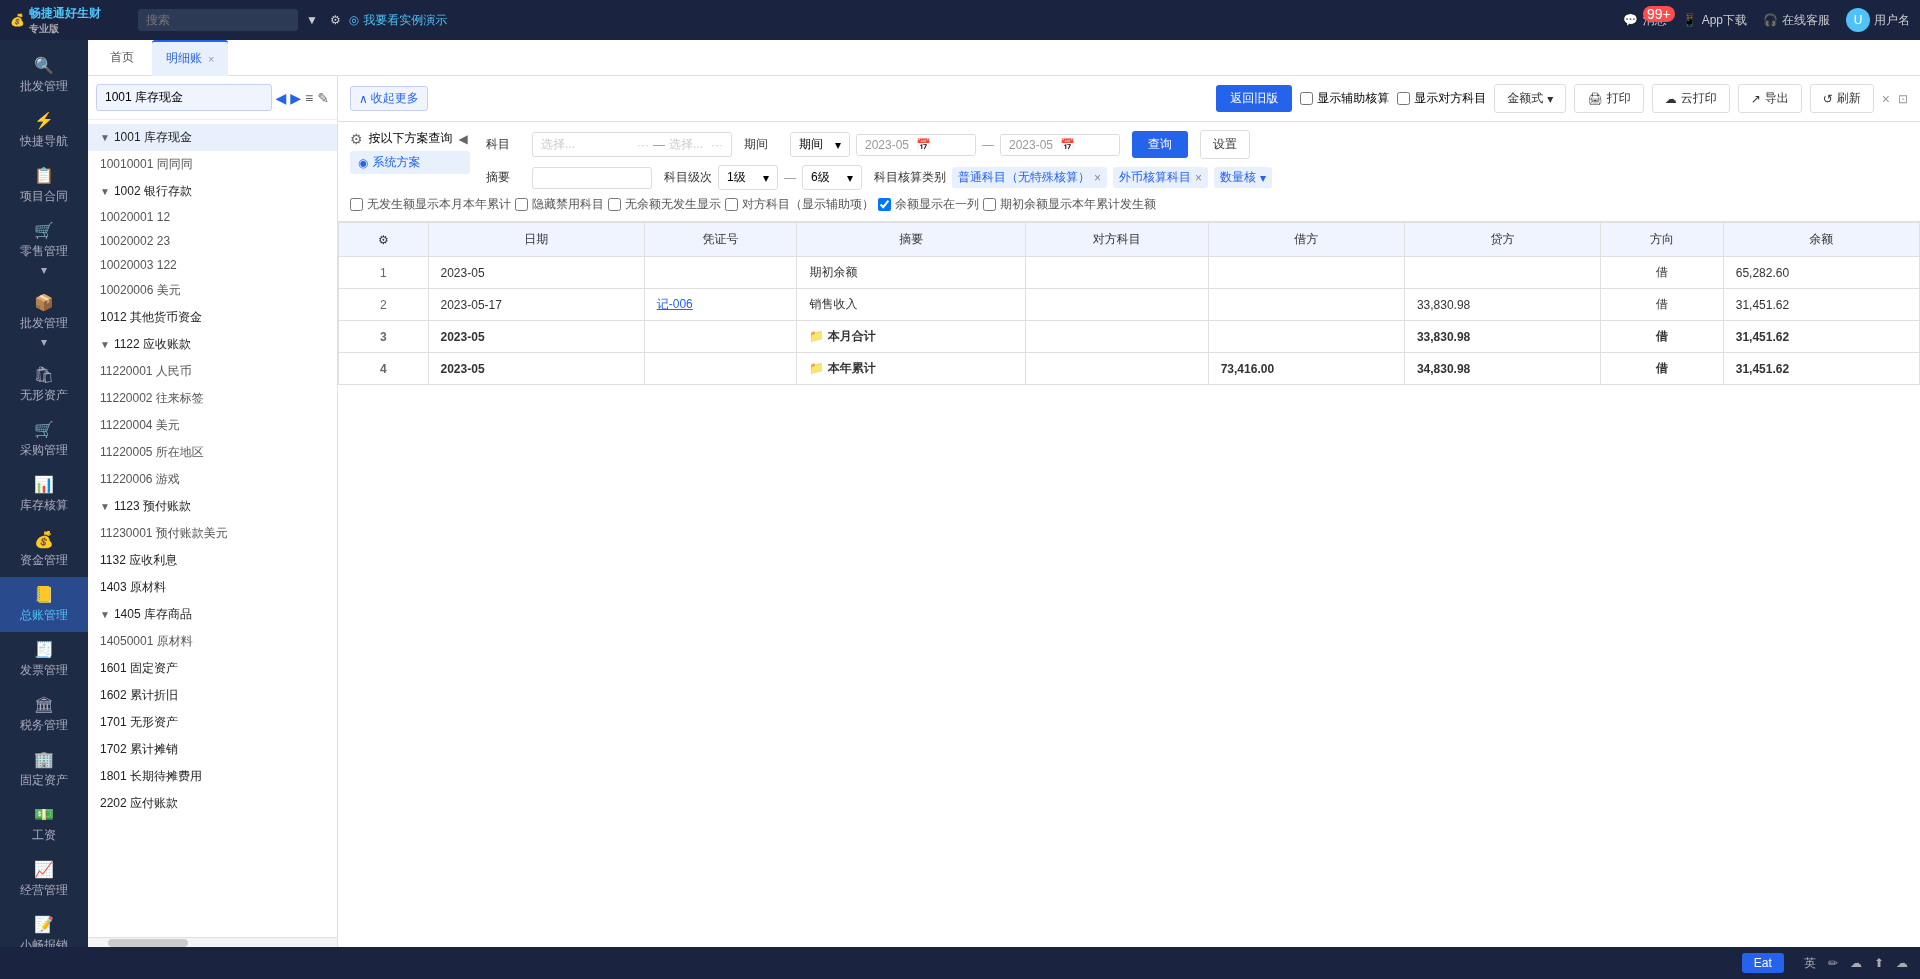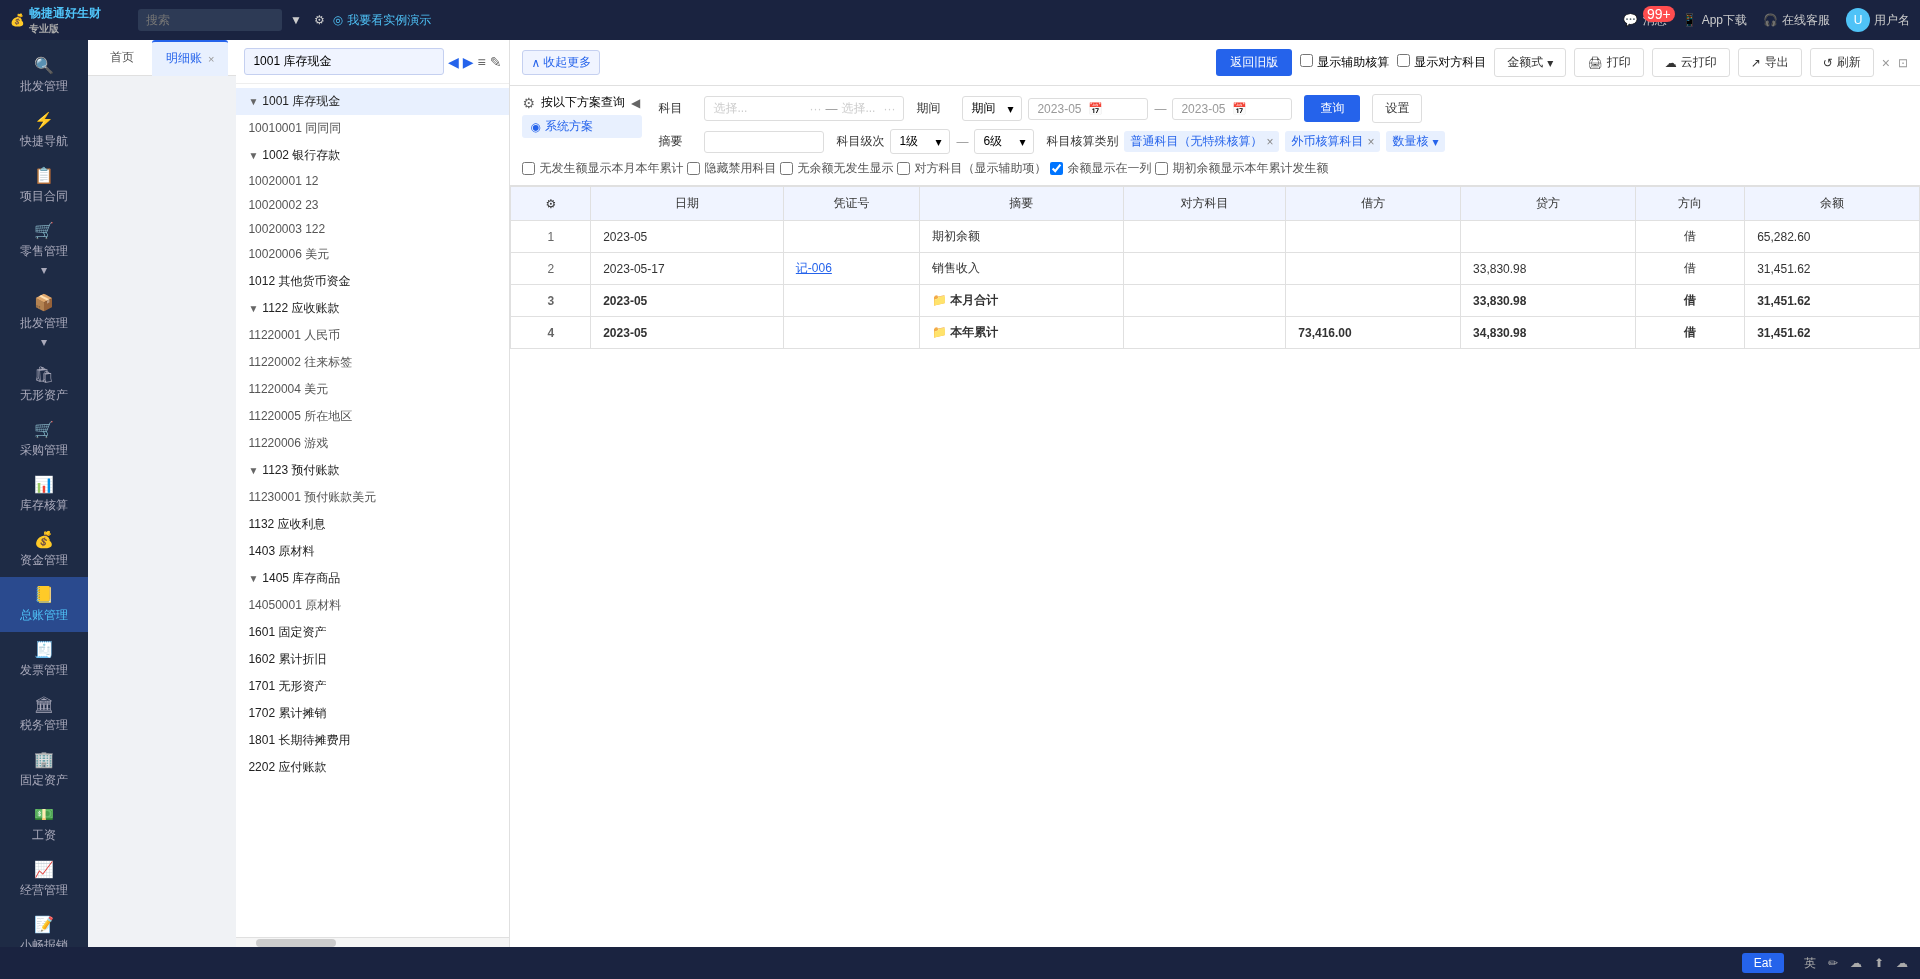--- a/index.html
+++ b/index.html
@@ -2,70 +2,70 @@
 <html><head>
   <meta charset="utf-8">
   <style>
     * { box-sizing: border-box; margin: 0; padding: 0; font-family: 'Microsoft YaHei', Arial, sans-serif; font-size: 12px; }
     body { background: #f0f2f5; width: 1920px; height: 979px; overflow: hidden; display: flex; flex-direction: column; }
 
     
     .topbar { background: #1a2340; height: 40px; display: flex; align-items: center; padding: 0 10px; gap: 8px; flex-shrink: 0; }
     .topbar-logo { color: #4fc3f7; font-size: 13px; font-weight: bold; display: flex; align-items: center; gap: 4px; min-width: 120px; }
     .topbar-logo-sub { color: #aaa; font-size: 10px; }
-    .topbar-search { background: #2d3a55; border: none; color: #ccc; padding: 4px 8px; border-radius: 3px; width: 144px; }
+    .topbar-search { background: #2d3a55; border: none; color: #ccc; padding: 4px 8px; border-radius: 3px; width: 160px; }
     .topbar-dropdown { color: #ccc; cursor: pointer; }
     .topbar-gear { color: #ccc; cursor: pointer; margin-left: 4px; }
     .topbar-demo { color: #4fc3f7; cursor: pointer; display: flex; align-items: center; gap: 4px; flex: 1; }
     .topbar-right { display: flex; align-items: center; gap: 16px; margin-left: auto; }
     .topbar-right-item { color: #ccc; cursor: pointer; display: flex; align-items: center; gap: 4px; position: relative; }
     .badge { background: #ff4d4f; color: white; border-radius: 10px; padding: 0 4px; font-size: 14px; position: absolute; top: -6px; right: -8px; }
     .topbar-avatar { width: 24px; height: 24px; border-radius: 50%; background: #4fc3f7; display: flex; align-items: center; justify-content: center; color: white; }
 
     
     .main-layout { display: flex; flex: 1; overflow: hidden; }
 
     
     .sidebar { width: 88px; background: #1e2b45; display: flex; flex-direction: column; align-items: center; padding: 8px 0; flex-shrink: 0; }
     .sidebar-item { width: 100%; display: flex; flex-direction: column; align-items: center; padding: 8px 4px; cursor: pointer; color: #aab; font-size: 11px; gap: 3px; }
     .sidebar-item.active { background: #2a4a8e; color: #4fc3f7; }
     .sidebar-icon { font-size: 16px; }
 
     
-    .content-area { flex: 1; display: flex; flex-direction: row; overflow: hidden; }
+    .content-area { flex: 1; display: flex; flex-direction: column; overflow: hidden; }
 
     
     .tab-bar { background: #fff; height: 36px; display: flex; align-items: center; border-bottom: 1px solid #e0e0e0; padding: 0 8px; gap: 4px; flex-shrink: 0; }
     .tab { padding: 6px 14px; cursor: pointer; color: #555; border-radius: 3px 3px 0 0; display: flex; align-items: center; gap: 6px; height: 36px; }
     .tab.active { background: #e8f0fe; color: #2563eb; border-top: 2px solid #2563eb; }
     .tab-close { color: #999; cursor: pointer; font-size: 11px; }
 
     
     .page-content { flex: 1; display: flex; overflow: hidden; background: #f5f6fa; }
 
     
-    .left-panel { width: 274px; background: #fff; border-right: 1px solid #e0e0e0; display: flex; flex-direction: column; flex-shrink: 0; overflow: hidden; }
+    .left-panel { width: 250px; background: #fff; border-right: 1px solid #e0e0e0; display: flex; flex-direction: column; flex-shrink: 0; overflow: hidden; }
     .left-panel-header { padding: 8px; display: flex; align-items: center; gap: 4px; border-bottom: 1px solid #eee; }
     .account-selector { flex: 1; display: flex; align-items: center; gap: 4px; background: #f0f4ff; border: 1px solid #c5d0f0; padding: 4px 8px; border-radius: 3px; cursor: pointer; }
     .nav-arrow { color: #2563eb; font-size: 14px; cursor: pointer; }
     .tree-container { flex: 1; overflow-y: auto; padding: 4px 0; }
     .tree-item { padding: 5px 8px 5px 12px; cursor: pointer; color: #333; display: flex; align-items: center; gap: 4px; }
     .tree-item.active { background: #e8f0fe; color: #2563eb; font-weight: bold; }
     .tree-item.parent { font-weight: 500; color: #222; }
     .tree-item.child { color: #555; }
     .tree-toggle { color: #666; font-size: 10px; }
 
     
     .right-panel { flex: 1; display: flex; flex-direction: column; overflow: hidden; }
 
     
     .toolbar { background: #fff; padding: 8px 12px; display: flex; align-items: center; gap: 8px; border-bottom: 1px solid #e0e0e0; flex-shrink: 0; flex-wrap: wrap; }
     .btn-primary { background: #2563eb; color: white; border: none; padding: 5px 14px; border-radius: 3px; cursor: pointer; font-size: 12px; }
     .btn-default { background: white; color: #333; border: 1px solid #ddd; padding: 5px 12px; border-radius: 3px; cursor: pointer; font-size: 12px; display: flex; align-items: center; gap: 4px; }
-    .checkbox-group { display: flex; align-items: flex-start; gap: 4px; cursor: pointer; }
+    .checkbox-group { display: flex; align-items: center; gap: 4px; cursor: pointer; }
     .close-btn { color: #999; cursor: pointer; font-size: 14px; }
     .expand-btn { color: #999; cursor: pointer; font-size: 12px; }
 
     
     .filter-area { background: #fff; padding: 8px 12px; border-bottom: 1px solid #e0e0e0; flex-shrink: 0; }
     .filter-label { color: #333; min-width: 40px; }
     .filter-input { border: 1px solid #ddd; padding: 3px 8px; border-radius: 3px; color: #999; min-width: 120px; }
     .filter-divider { color: #999; }
     .tag { background: #e8f0fe; color: #2563eb; padding: 2px 6px; border-radius: 3px; display: flex; align-items: center; gap: 4px; font-size: 11px; }
     .tag-close { cursor: pointer; color: #888; }

